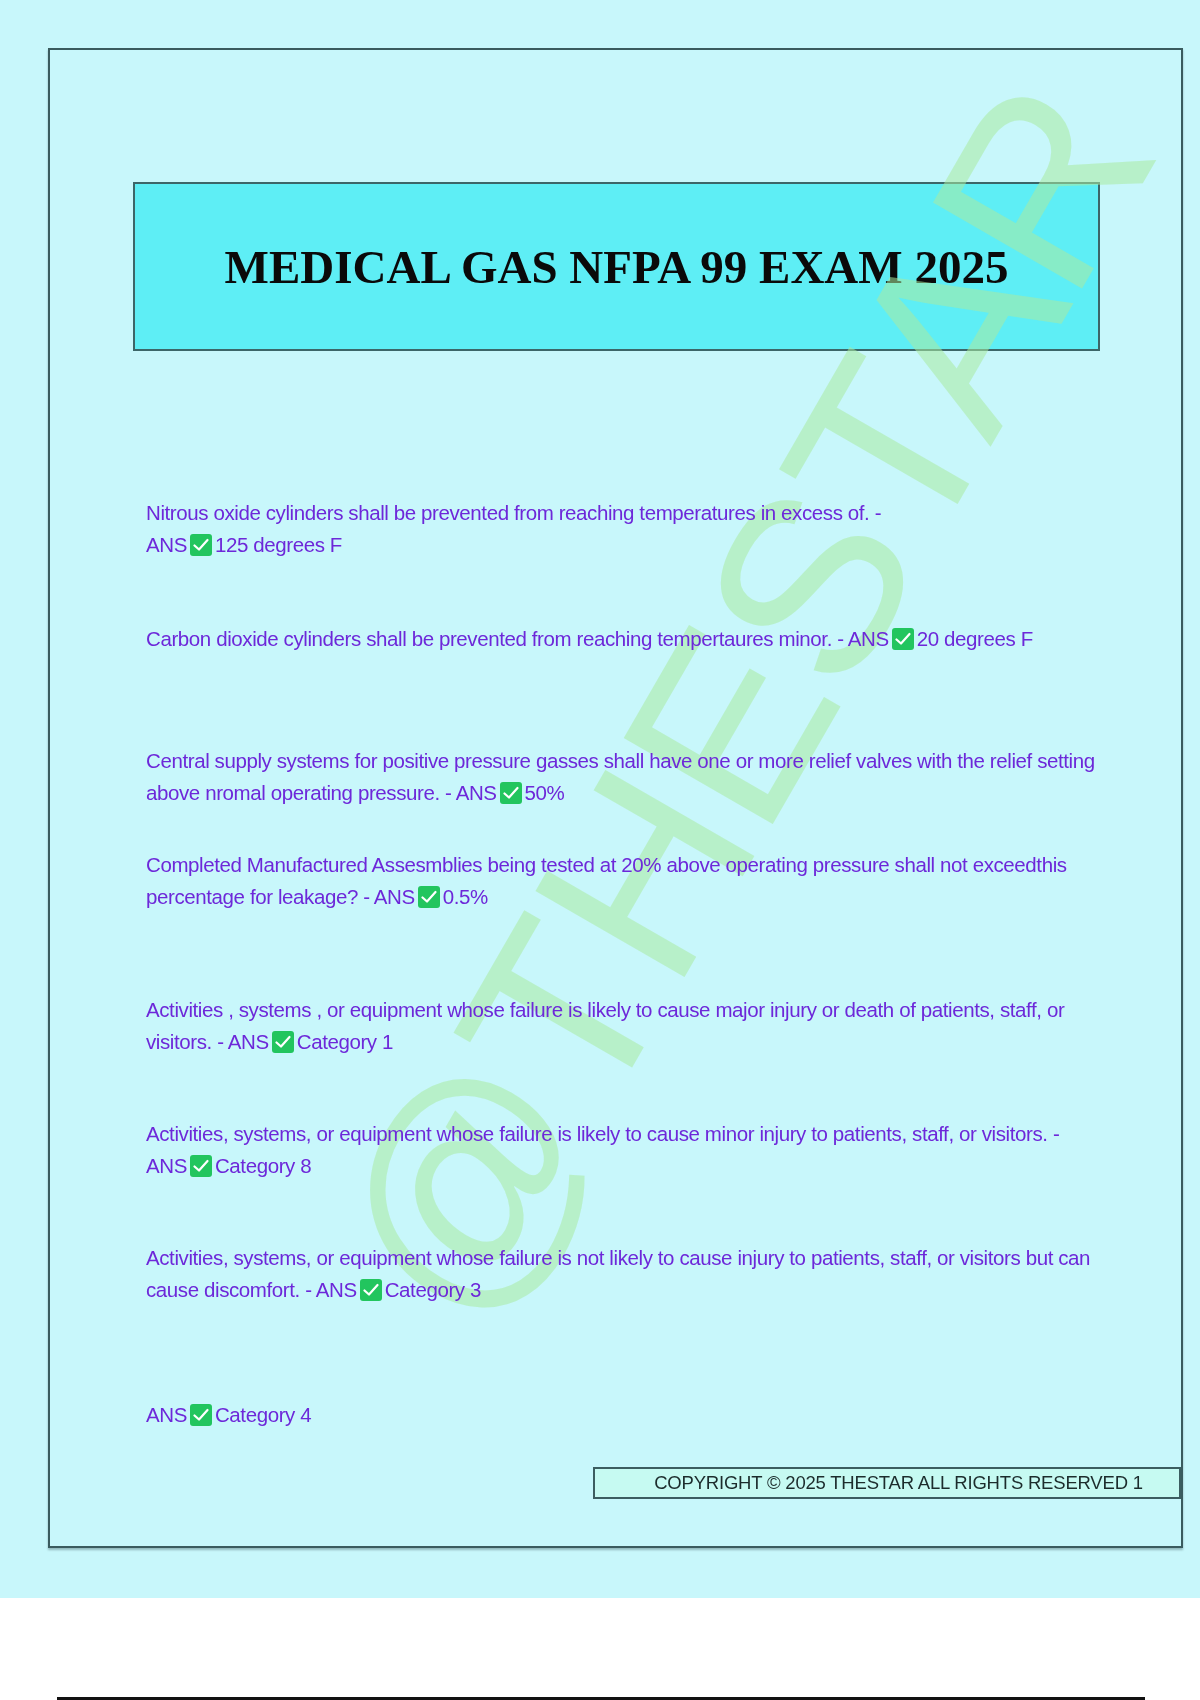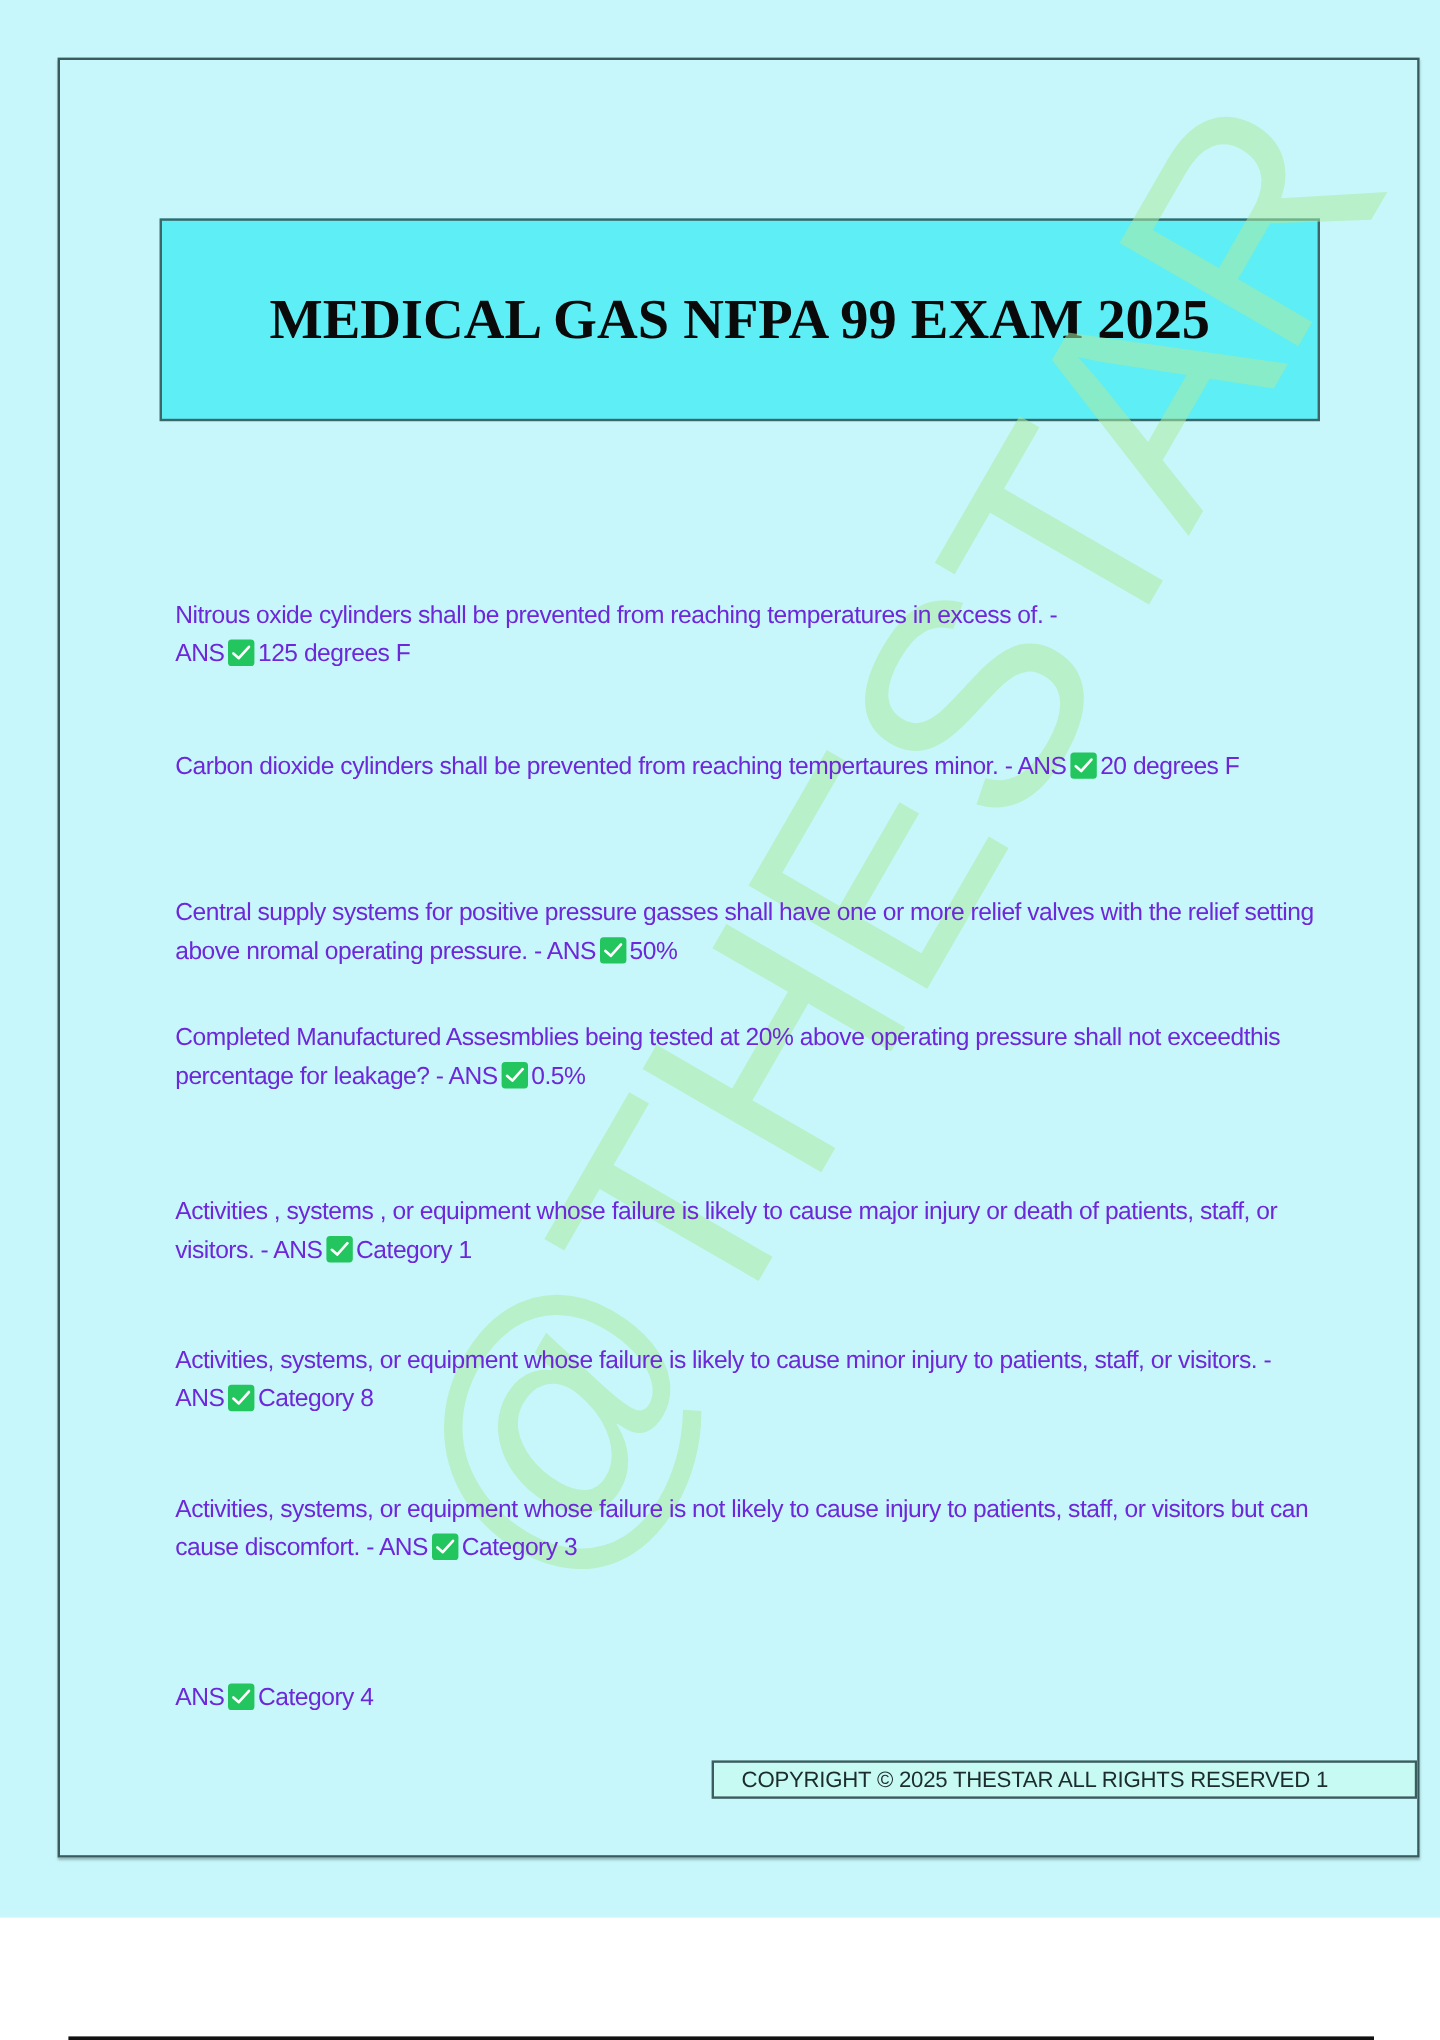--- a/index.html
+++ b/index.html
@@ -110,20 +110,21 @@
       box-sizing: border-box;
       background: #c6faf2;
       font-family: "Liberation Sans", "DejaVu Sans", sans-serif;
       font-size: 18.5px;
       line-height: 28px;
       color: #1c2c2c;
       padding-left: 23px;
       white-space: nowrap;
       letter-spacing: -0.2px;
       z-index: 2;
+      text-align: center;
     }
     .bottom-rule {
       position: absolute;
       left: 57px;
       top: 1697px;
       width: 1088px;
       height: 3px;
       background: #111111;
     }
   </style>

